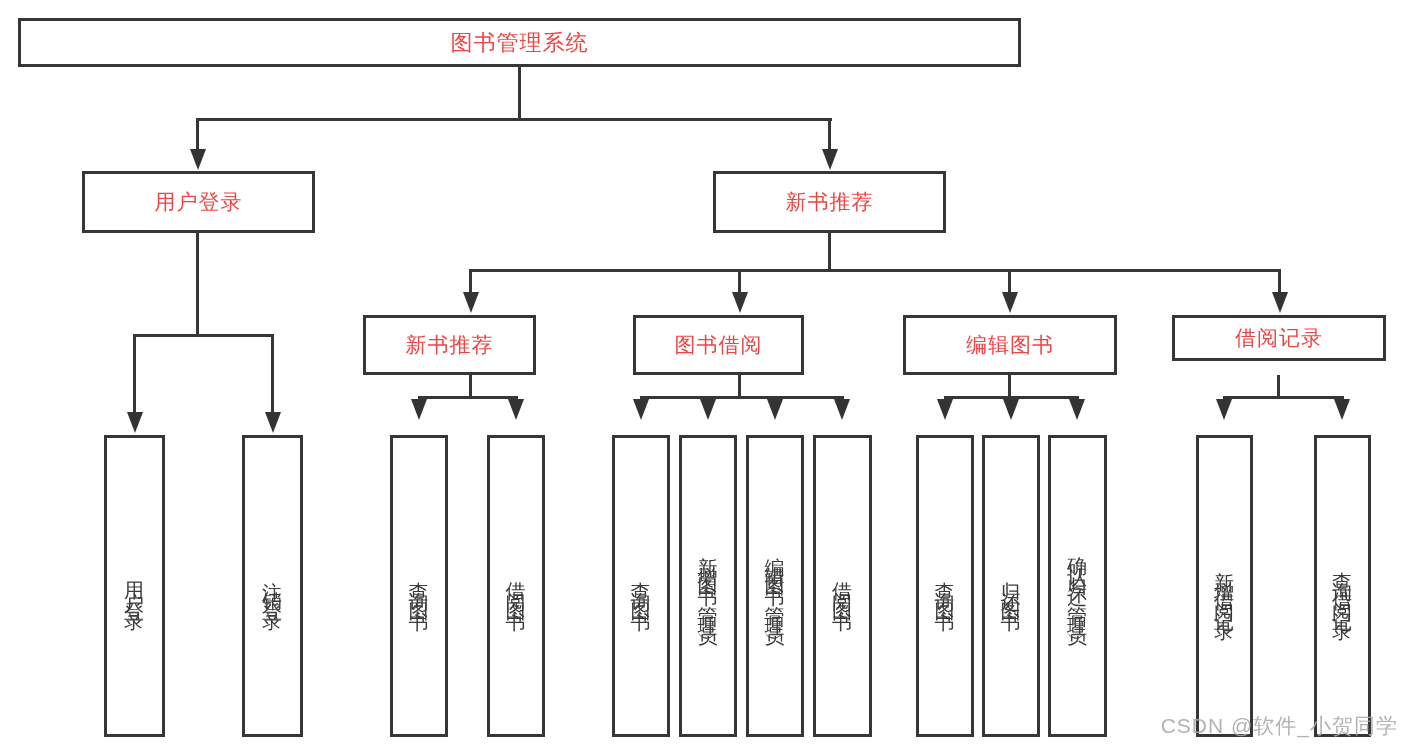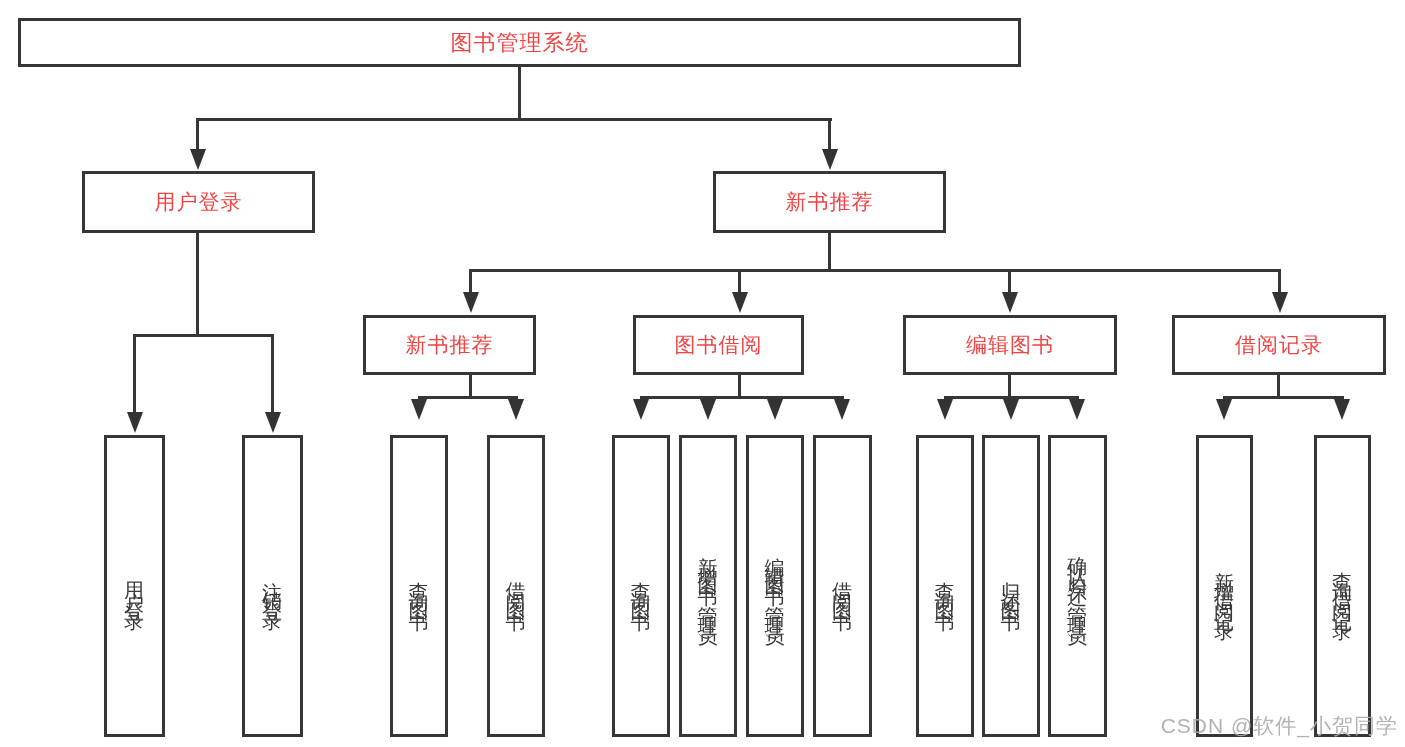--- a/index.html
+++ b/index.html
@@ -75,21 +75,21 @@
 
   <div class="hbox" style="left:363px;top:315px;width:173px;height:60px;">
     <span>新书推荐</span>
   </div>
   <div class="hbox" style="left:633px;top:315px;width:171px;height:60px;">
     <span>图书借阅</span>
   </div>
   <div class="hbox" style="left:903px;top:315px;width:214px;height:60px;">
     <span>编辑图书</span>
   </div>
-  <div class="hbox" style="left:1172px;top:315px;width:214px;height:60px;">
+  <div class="hbox" style="left:1172px;top:315px;width:214px;height:46px;">
     <span>借阅记录</span>
   </div>
 
   <div class="line" style="left:469px;top:375px;width:3px;height:24px;"></div>
   <div class="line" style="left:418px;top:396px;width:100px;height:3px;"></div>
   <div class="arrow" style="left:411px;top:399px;"></div>
   <div class="arrow" style="left:508px;top:399px;"></div>
   <div class="line" style="left:418px;top:396px;width:3px;height:6px;"></div>
   <div class="line" style="left:515px;top:396px;width:3px;height:6px;"></div>
 

